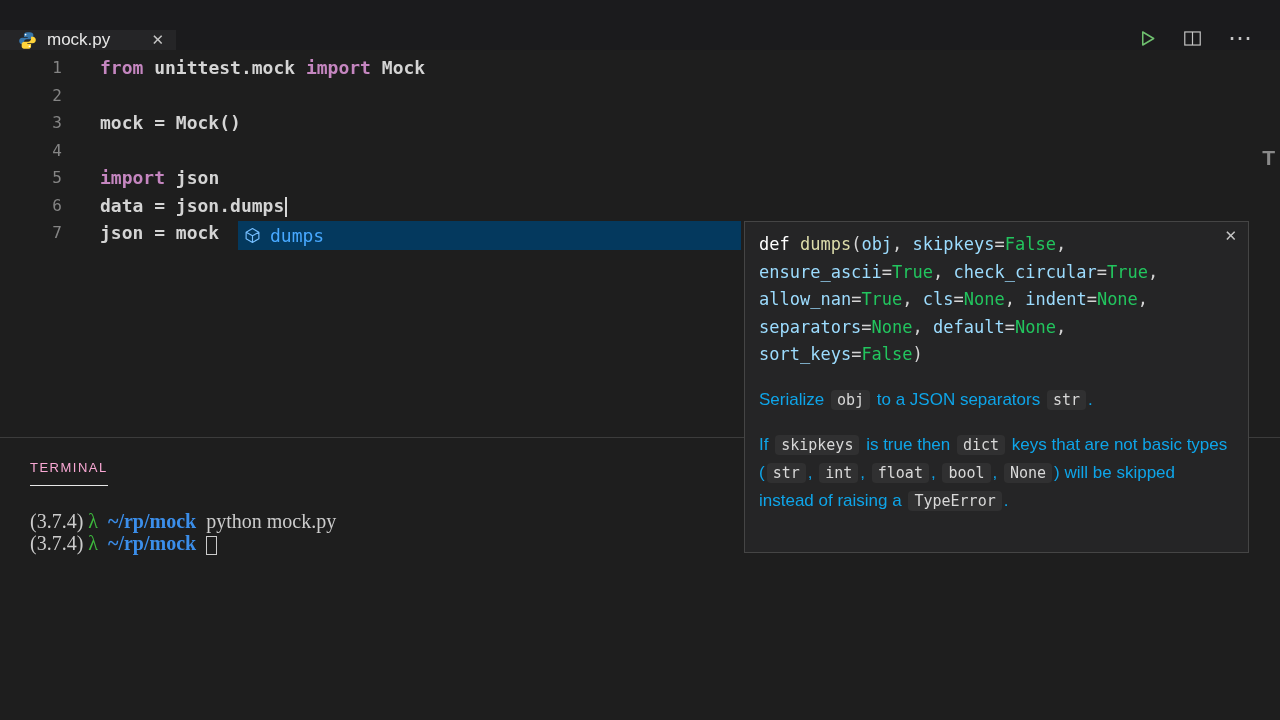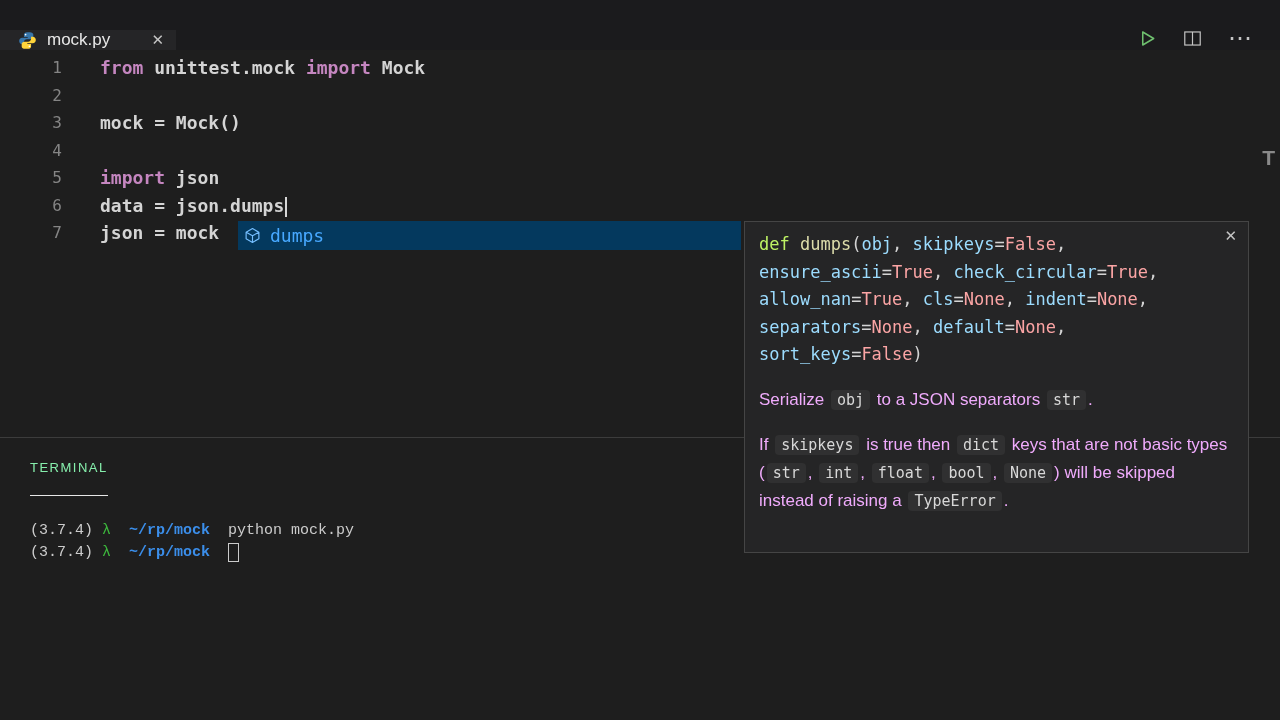--- a/index.html
+++ b/index.html
@@ -45,38 +45,38 @@
                    color:#47a8ff; }
 
   
   .hover-panel { position:absolute; left:744px; top:221px; width:505px;
                  height:332px; background:#252526; border:1px solid #454545;
                  padding:9px 14px; overflow:hidden; z-index:6; }
   .hover-close { position:absolute; top:5px; right:11px; color:#c5c5c5;
                  font-size:15px; cursor:pointer; }
   .hover-signature { font-family:"DejaVu Sans Mono", monospace; font-size:17px;
                      line-height:27.5px; white-space:pre; }
-  .s-def { color:#bef264; } .s-fn { color:#dcdcaa; } .s-param { color:#9cdcfe; }
-  .s-const { color:#fca5a5; } .s-pl { color:#d4d4d4; }
+  .s-def { color:#ffffff; } .s-fn { color:#dcdcaa; } .s-param { color:#9cdcfe; }
+  .s-const { color:#22c55e; } .s-pl { color:#d4d4d4; }
   .hover-docs p { font-size:17px; line-height:28px; color:#cccccc;
                   margin-top:17px; }
-  .d-text { color:#f0abfc; }
+  .d-text { color:#0ea5e9; }
   .d-code { font-family:"DejaVu Sans Mono", monospace; font-size:15px;
             background:#303031; color:#d8d8d8; border-radius:4px;
             padding:1px 6px; margin:0 2px; white-space:nowrap; }
 
   
   .terminal { position:absolute; top:437px; left:0; width:1280px; height:283px;
               background:#1e1e1e; border-top:1px solid #3c3c3c; }
   .terminal-header { padding:20px 0 0 30px; }
   .terminal-tab { display:inline-block; font-size:13px; letter-spacing:1.5px;
-                  color:#86efac; padding-bottom:20px;
+                  color:#f9a8d4; padding-bottom:10px;
                   border-bottom:1.5px solid #e7e7e7; cursor:pointer; }
   .terminal-body { margin:24px 0 0 30px;
-                   font-family:Liberation Mono, monospace; font-size:15px;
+                   font-family:Liberation Serif, serif; font-size:20px;
                    line-height:22px; }
   .term-line { white-space:pre; }
   .t-pl { color:#cccccc; } .t-green { color:#3db93d; }
   .t-blue { color:#3b8eea; font-weight:bold; }
   .t-cursor { display:inline-block; width:11px; height:19px;
               border:1px solid #cccccc; vertical-align:middle; }
 </style>
 </head>
 <body>
 

